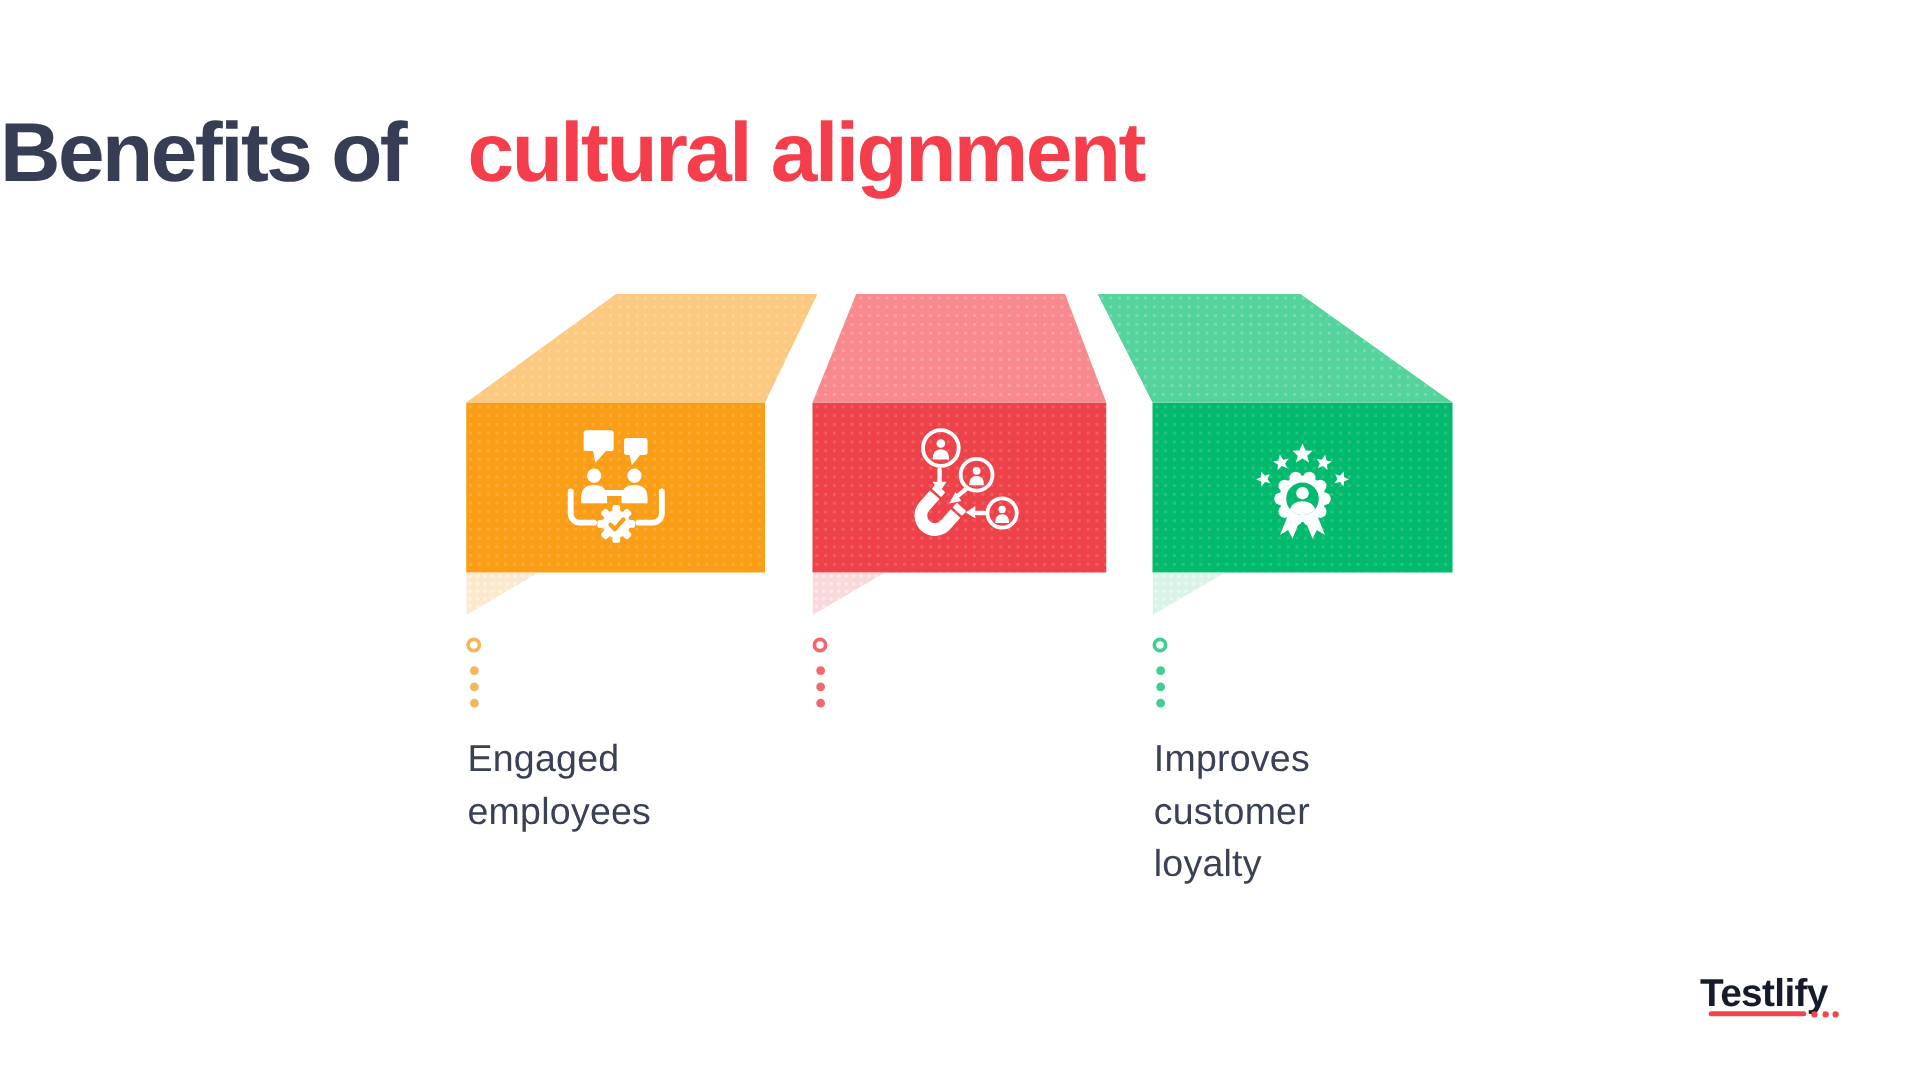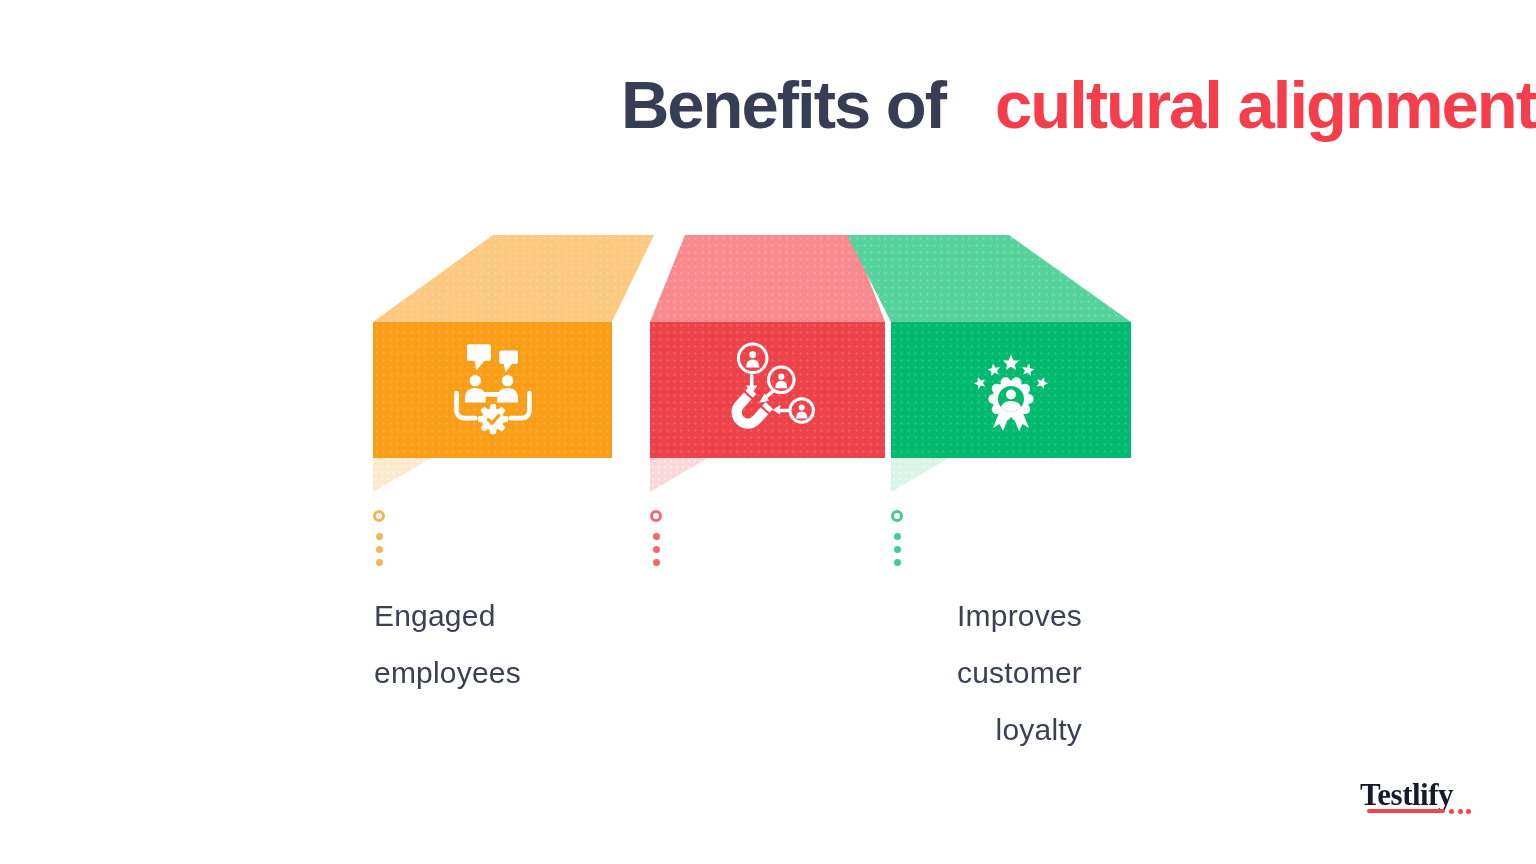--- a/index.html
+++ b/index.html
@@ -1,29 +1,29 @@
 <!DOCTYPE html>
 <html style="--title-dark: #363D55; --title-accent: #F53E4C; --label-color: #3A4155; --logo-color: #161B2C; --logo-underline: #F2444C;"><head>
 <meta charset="utf-8">
 <style>
   html,body{margin:0;padding:0;}
   body{
     width:1536px;height:864px;position:relative;overflow:hidden;background:#ffffff;
     font-family:"Liberation Sans","DejaVu Sans",sans-serif;
   }
   .title{
-    position:absolute;top:68px;left:0;width:1536px;text-align:right;
+    position:absolute;top:86px;left:0;width:1536px;text-align:left;
     font-size:67px;font-weight:800;letter-spacing:-2px;line-height:1.1;
     white-space:nowrap;
   }
   .title .t-dark{color:var(--title-dark,#363D55);}
   .title .t-accent{color:var(--title-accent,#F53E4C);}
 
   .card-group{position:absolute;width:290px;height:560px;top:235px;}
-  #card-0{left:373px;} #card-1{left:650px;} #card-2{left:891px;text-align:right;}
+  #card-0{left:373px;} #card-1{left:650px;} #card-2{left:922px;}
 
   .flap{
     position:absolute;top:0;height:87px;
     background-color:var(--flap);
     background-image:radial-gradient(rgba(255,255,255,.20) 1.2px, transparent 1.4px);
     background-size:7px 7px;
   }
   #card-0 .flap{left:0;width:281px;clip-path:polygon(120px 0,281px 0,239px 87px,0 87px);}
   #card-1 .flap{left:0;width:235px;clip-path:polygon(35px 0,202px 0,235px 87px,0 87px);}
   #card-2 .flap{left:-44px;width:285px;clip-path:polygon(0 0,162px 0,284px 87px,44px 87px);}
@@ -47,27 +47,27 @@
 
   .ring{
     position:absolute;left:0;top:275px;width:6px;height:6px;border-radius:50%;
     border:3.5px solid var(--accent);background:#fff;
   }
   .dot{position:absolute;left:3px;width:7px;height:7px;border-radius:50%;background:var(--accent);}
   .dot.d1{top:298px;} .dot.d2{top:311px;} .dot.d3{top:324px;}
 
   .card-label{
     position:absolute;left:1px;top:352px;width:190px;
-    font-size:30px;line-height:57px;color:var(--label-color,#3A4155);
+    font-size:30px;line-height:42px;color:var(--label-color,#3A4155);
     letter-spacing:.2px;
   }
 
   .icon-svg{display:block;}
 
-  .logo{position:absolute;left:1360px;top:777px;width:140px;height:52px;font-family:Liberation Serif, serif;}
+  .logo{position:absolute;left:1360px;top:777px;width:140px;height:52px;}
   .logo-text{
     font-size:31px;font-weight:800;color:var(--logo-color,#161B2C);
     letter-spacing:-.5px;white-space:nowrap;
   }
   .logo-underline{
     position:absolute;left:7px;top:32px;width:78px;height:3.5px;border-radius:2px;
     background:var(--logo-underline,#F2444C);
   }
   .logo-dot{position:absolute;top:31.5px;width:5px;height:5px;border-radius:50%;background:var(--logo-underline,#F2444C);}
   .logo-dot.l1{left:89px;} .logo-dot.l2{left:98px;} .logo-dot.l3{left:106px;}

